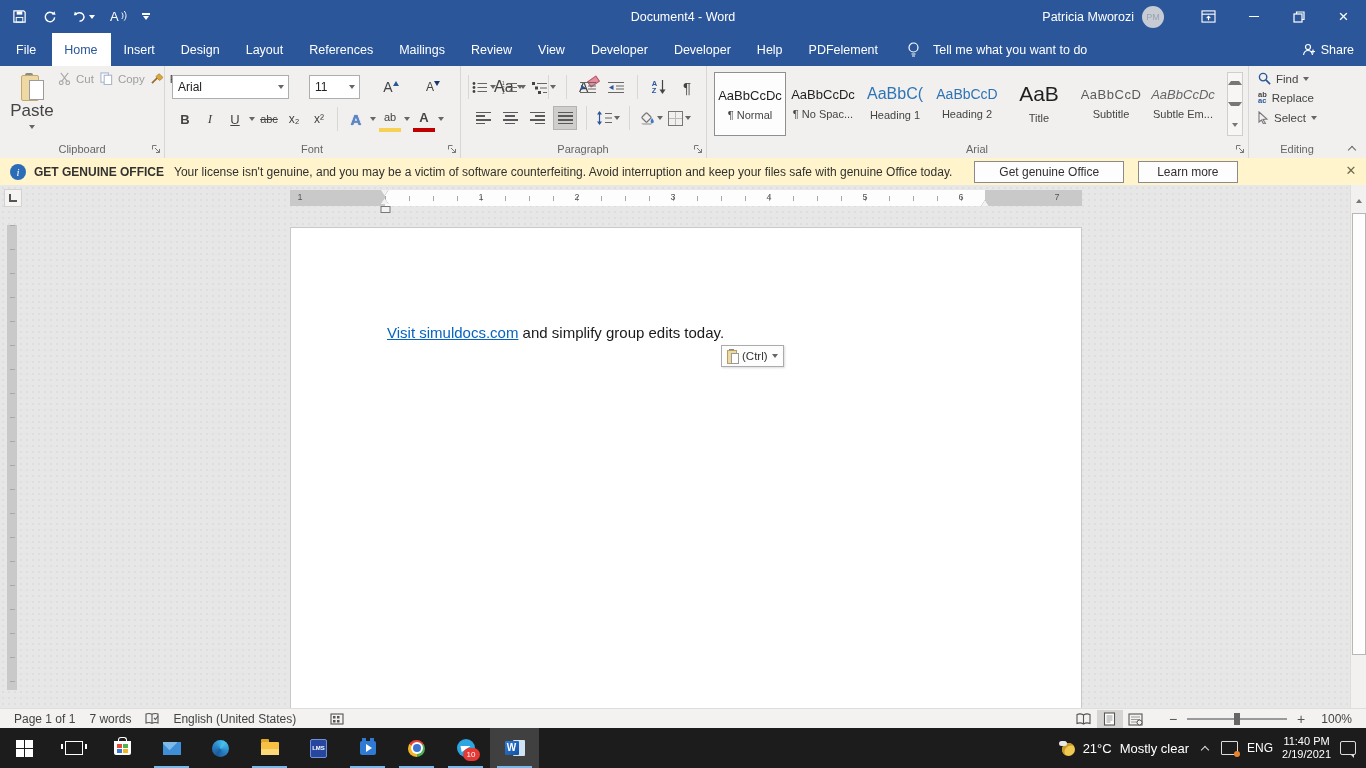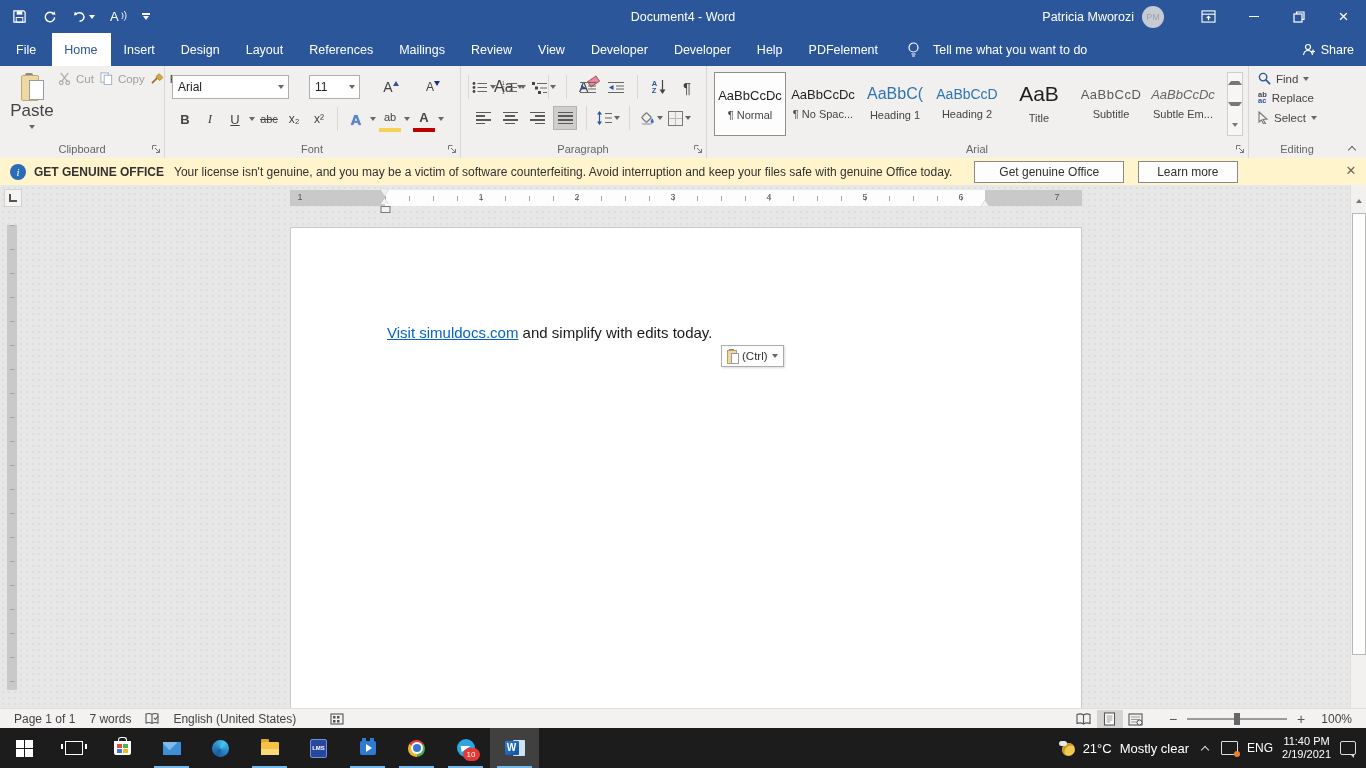--- a/index.html
+++ b/index.html
@@ -633,21 +633,21 @@
           <span class="t"></span>
           <span class="b"></span>
           <span class="sq"></span>
         </span>
       <span class="rind"></span>
     </div>
 
     <div class="vruler"></div>
 
     <div class="page">
-      <div class="docline"><span class="doclink">Visit simuldocs.com</span><span> and simplify with edits today.</span></div>
+      <div class="docline"><span class="doclink">Visit simuldocs.com</span><span> and simplify group edits today.</span></div>
       <div class="paste-opts">
         <span class="mini-clip">
             <span class="c"></span>
             <span class="b"></span>
             <span class="p"></span>
           </span>
         <span>(Ctrl)</span>
         <span class="chev"></span>
       </div>
     </div>

